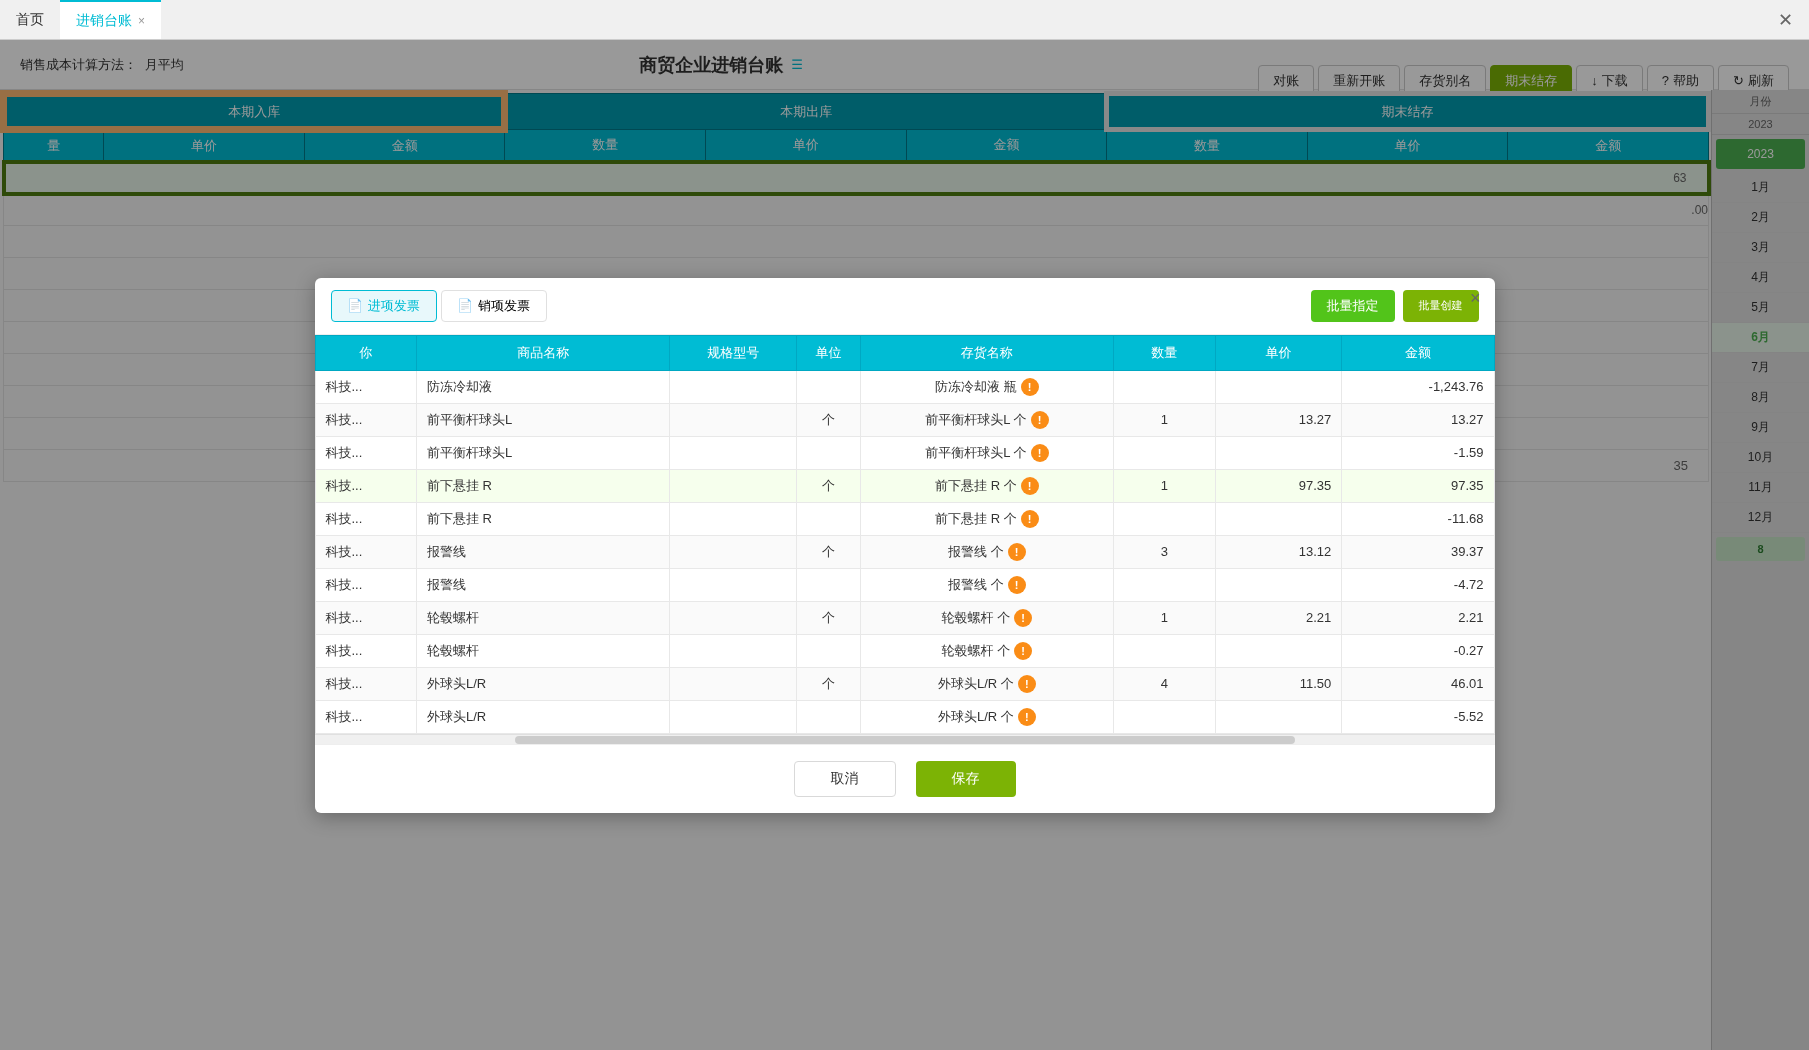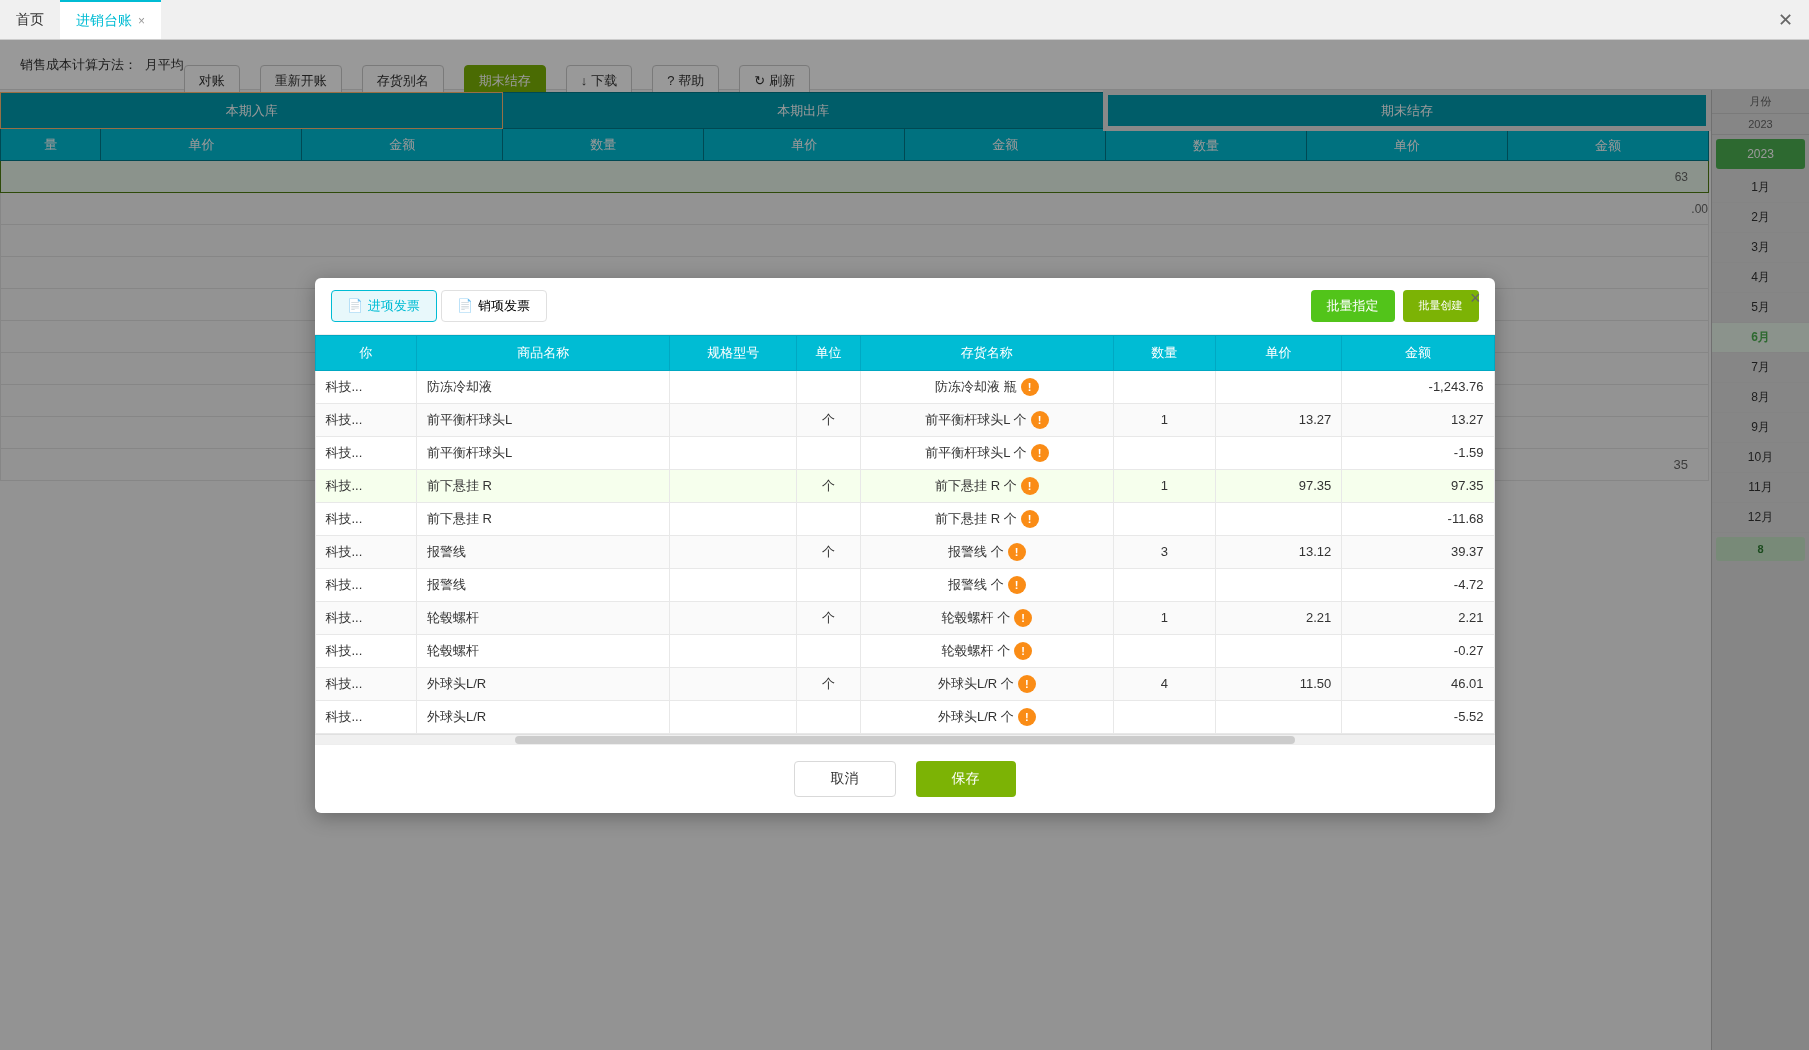--- a/index.html
+++ b/index.html
@@ -29,21 +29,21 @@
 
     
     .header-bar {
       display: flex; align-items: center; background: #fff; height: 50px;
       padding: 0 20px; border-bottom: 1px solid #e0e0e0;
     }
     .cost-method { font-size: 13px; color: #333; }
     .page-title-area { flex: 1; display: flex; justify-content: center; align-items: center; }
     .page-title { font-size: 18px; font-weight: bold; color: #333; }
     .title-icon { margin-left: 8px; color: #00bcd4; cursor: pointer; }
-    .header-actions { display: flex; gap: 20px; align-items: center; margin-top: 32px; }
+    .header-actions { display: flex; gap: 4px; align-items: center; margin-top: 32px; }
     .btn { padding: 6px 14px; border-radius: 4px; border: 1px solid #ccc; background: #fff; cursor: pointer; font-size: 13px; color: #333; }
     .btn-primary { background: #7cb305; color: #fff; border-color: #7cb305; }
     .btn-outline { background: #fff; color: #333; border: 1px solid #ccc; }
     .btn-icon { display: flex; align-items: center; gap: 4px; }
 
     
     .modal-overlay {
       position: absolute; top: 0; left: 0; width: 100%; height: 100%;
       background: rgba(0,0,0,0.4); z-index: 100;
       display: flex; align-items: center; justify-content: center;
@@ -137,20 +137,24 @@
   <div class="tab-close-right">✕</div>
 </div>
 
 <div class="main-area">
 
   <div class="header-bar">
     <span class="cost-method">
       <span>销售成本计算方法：</span>
       <span style="margin-left:4px;">月平均</span>
     </span>
+    <div class="page-title-area">
+      <span class="page-title">商贸企业进销台账</span>
+      <span class="title-icon">☰</span>
+    </div>
     <div class="header-actions">
       <button class="btn btn-outline">对账</button>
       <button class="btn btn-outline">重新开账</button>
       <button class="btn btn-outline">存货别名</button>
       <button class="btn btn-primary">期末结存</button>
       <button class="btn btn-icon btn-outline">
         <span>↓</span>
         <span>下载</span>
       </button>
       <button class="btn btn-icon btn-outline">
@@ -175,21 +179,21 @@
           <col style="width:120px">
           <col style="width:120px">
           <col style="width:120px">
           <col style="width:120px">
           <col style="width:120px">
           <col style="width:120px">
           <col style="width:120px">
         </colgroup>
         <thead>
           <tr style="background:#009bb0; color:#fff; height:36px;">
-            <th colspan="3" style="text-align:center; border:1px solid #fdba74; font-weight:normal;margin-left:12px;">
+            <th colspan="3" style="text-align:center; border:7px solid #fdba74; font-weight:normal;margin-left:12px;">
               <span>本期入库</span>
             </th>
             <th colspan="3" style="text-align:center; border:1px solid #007a8a; font-weight:normal;">
               <span>本期出库</span>
             </th>
             <th colspan="3" style="text-align:center; border:5px solid #e5e5e5; font-weight:normal;">
               <span>期末结存</span>
             </th>
           </tr>
           <tr style="background:#00bcd4; color:#fff; height:32px;">
@@ -200,21 +204,21 @@
             <th style="border:1px solid #007a8a; font-weight:normal; font-size:13px;"><span>单价</span></th>
             <th style="border:1px solid #007a8a; font-weight:normal; font-size:13px;"><span>金额</span></th>
             <th style="border:1px solid #007a8a; font-weight:normal; font-size:13px;"><span>数量</span></th>
             <th style="border:1px solid #007a8a; font-weight:normal; font-size:13px;"><span>单价</span></th>
             <th style="border:1px solid #007a8a; font-weight:normal; font-size:13px;"><span>金额</span></th>
           </tr>
         </thead>
         <tbody>
 
           <tr style="height:32px;">
-              <td colspan="9" style="border:1px solid #4d7c0f; background:#e8f5e9; text-align:right; padding-right:20px; color:#666; font-size:12px;">63</td>
+              <td colspan="9" style="border:4px solid #4d7c0f; background:#e8f5e9; text-align:right; padding-right:20px; color:#666; font-size:12px;">63</td>
             </tr>
           <tr style="height:32px;">
               <td colspan="9" style="border:1px solid #e0e0e0; text-align:right; color:#666; font-size:12px;">.00</td>
             </tr>
           <tr style="height:32px;">
               <td colspan="9" style="border:1px solid #e0e0e0;"></td>
             </tr>
           <tr style="height:32px;">
               <td colspan="9" style="border:1px solid #e0e0e0;"></td>
             </tr>

